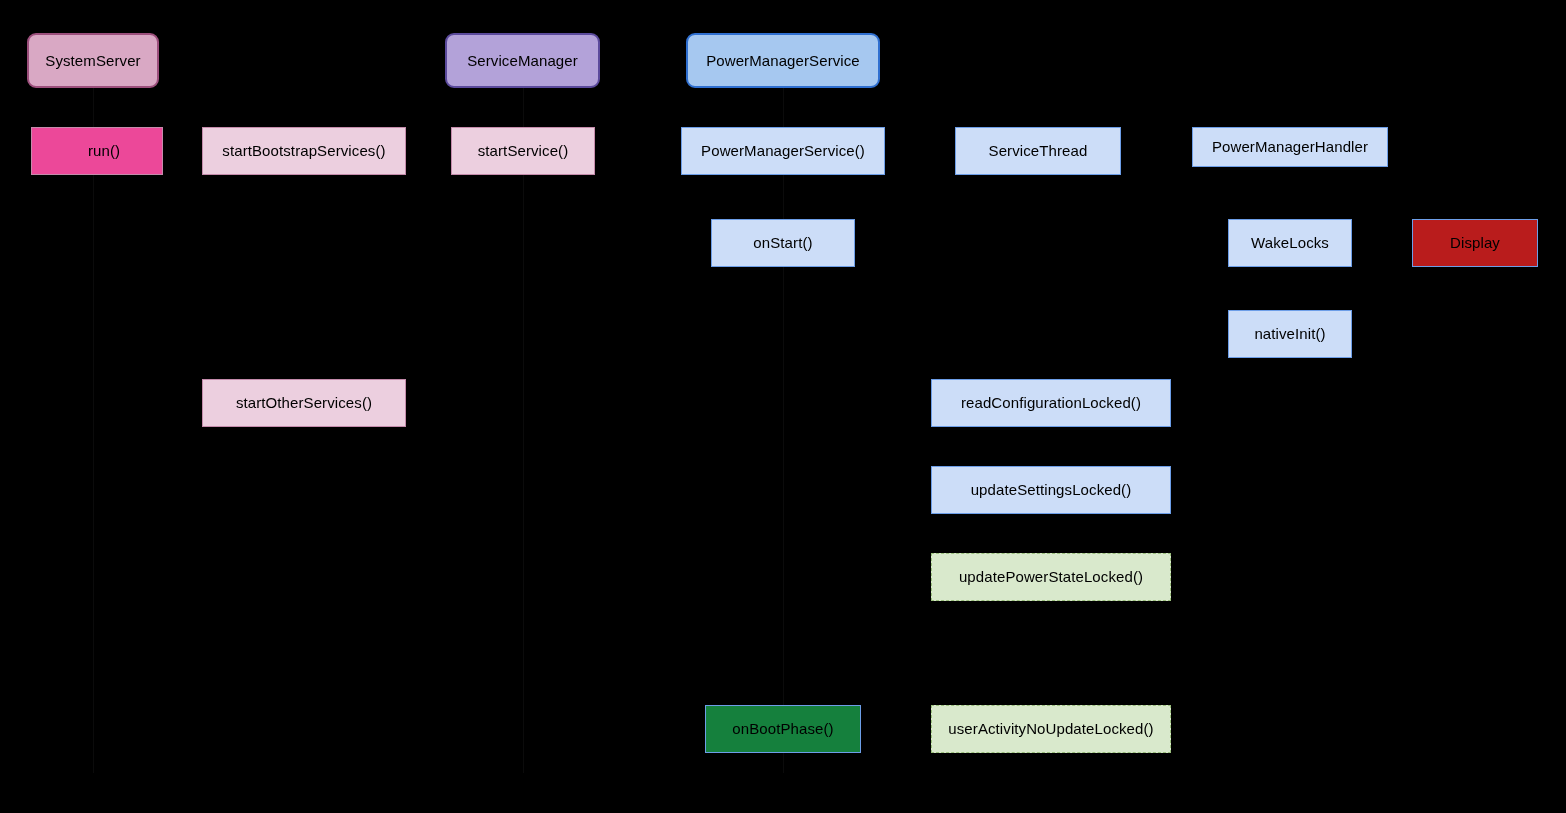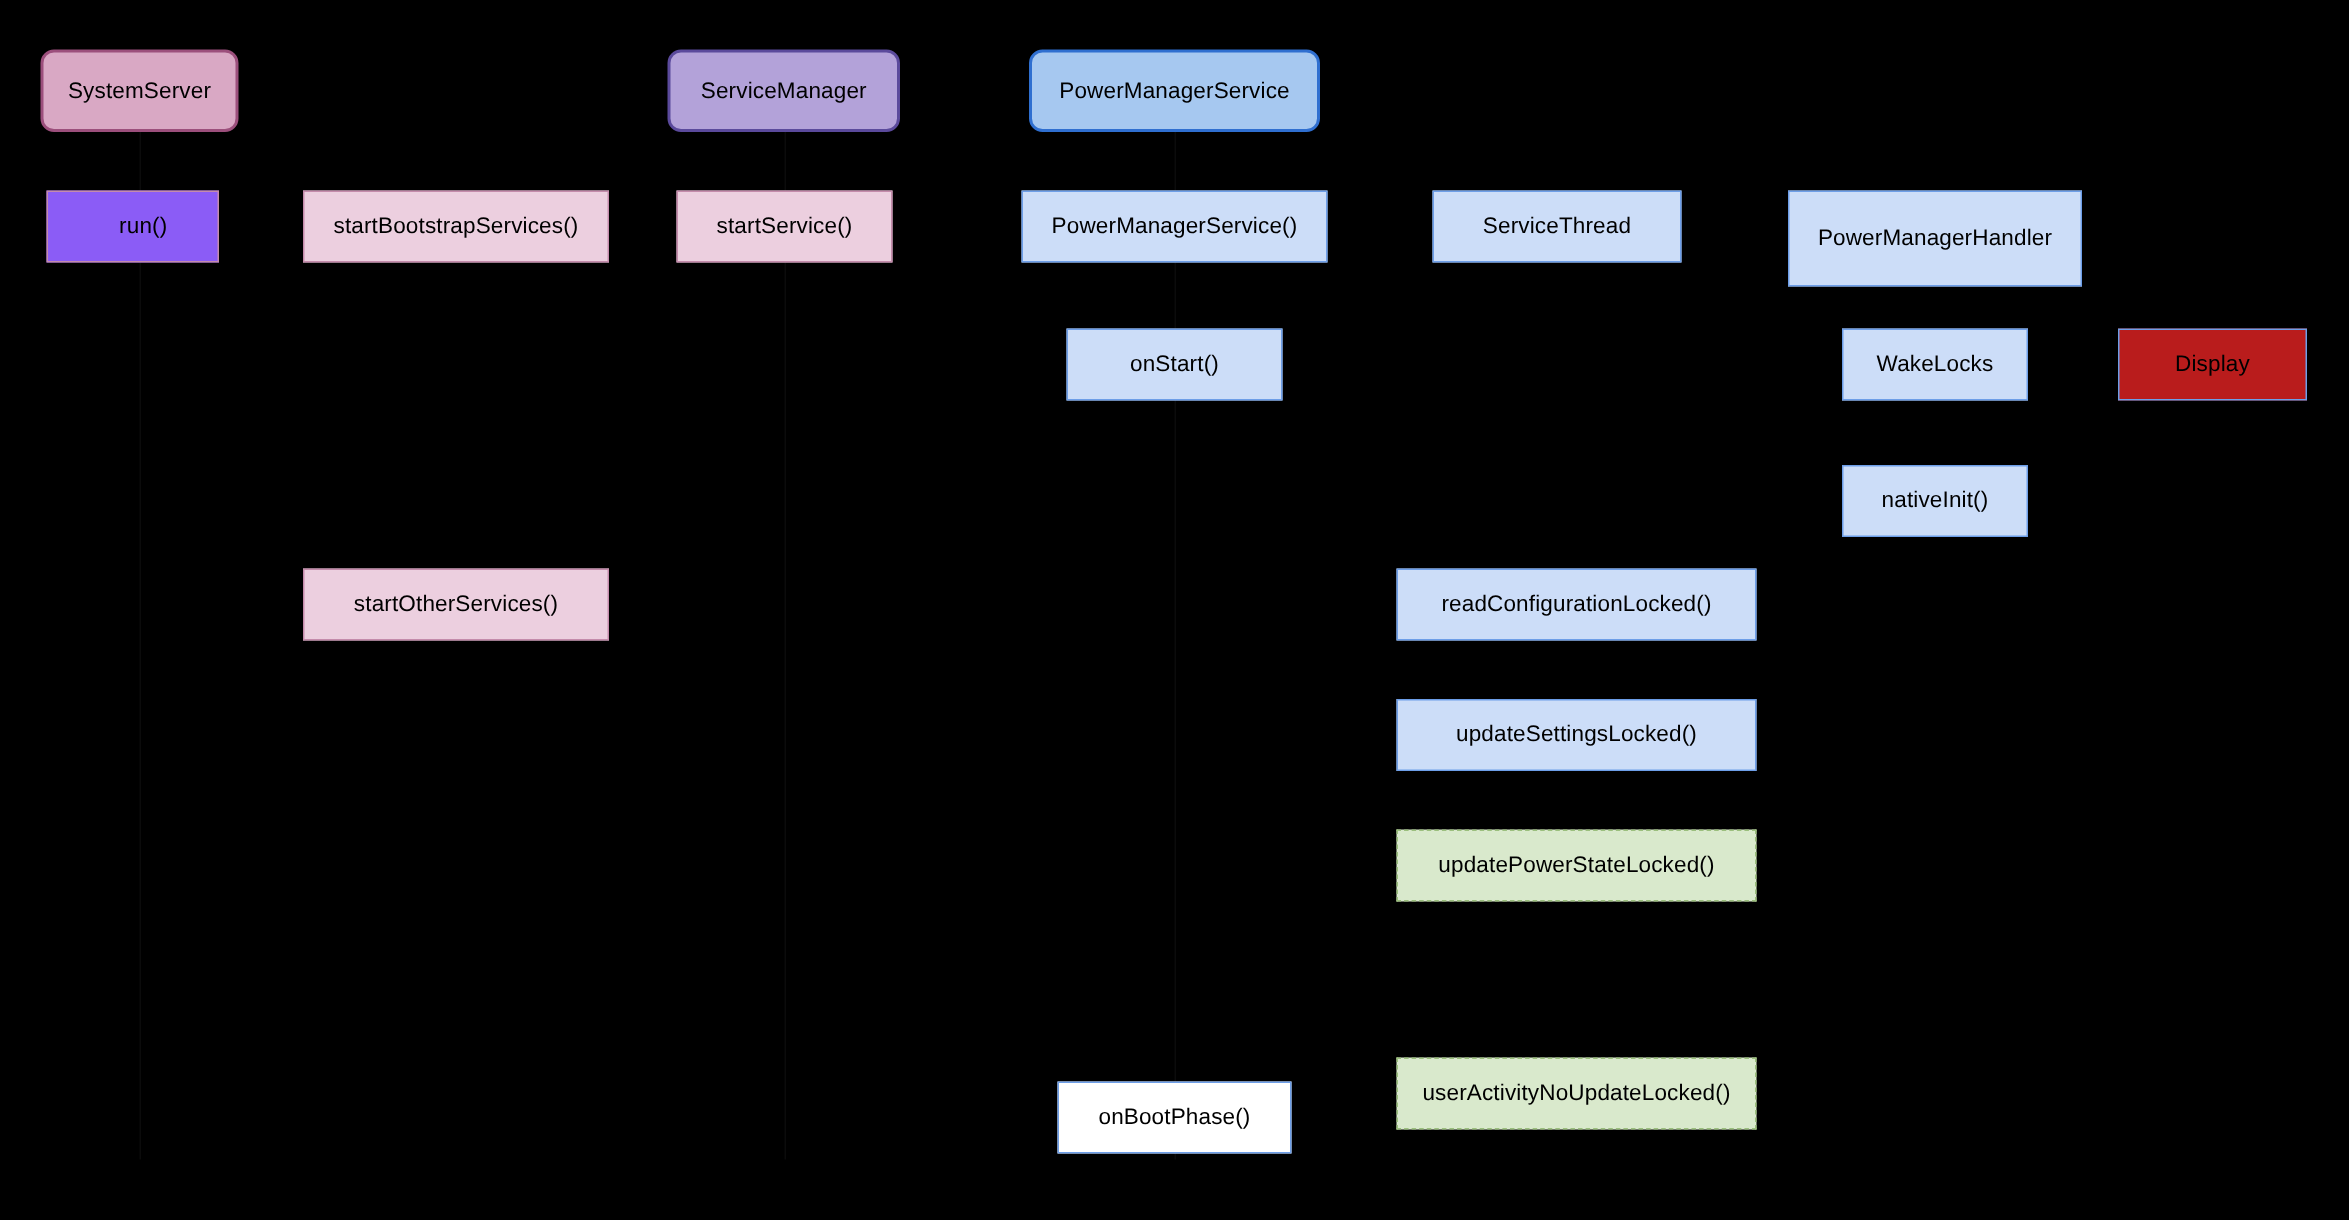--- a/index.html
+++ b/index.html
@@ -64,36 +64,36 @@
     <div class="lifeline" style="left: 783px; top: 88px; height: 685px;"></div>
     <div class="node actor" style="left: 27px; top: 33px; width: 132px; height: 55px; background: rgb(217, 168, 196); border-color: rgb(156, 79, 124);">
       <span>SystemServer</span>
     </div>
     <div class="node actor" style="left: 445px; top: 33px; width: 155px; height: 55px; background: rgb(179, 162, 217); border-color: rgb(91, 74, 156);">
       <span>ServiceManager</span>
     </div>
     <div class="node actor" style="left: 686px; top: 33px; width: 194px; height: 55px; background: rgb(166, 200, 240); border-color: rgb(47, 111, 208);">
       <span>PowerManagerService</span>
     </div>
-    <div class="node call" style="left: 31px; top: 127px; width: 115px; height: 48px; background: #8b5cf6; border-color: rgb(196, 139, 171); padding-left: 20px;">
+    <div class="node call" style="left: 31px; top: 127px; width: 132px; height: 48px; background: #ec4899; border-color: rgb(196, 139, 171); padding-left: 20px;">
       <span>run()</span>
     </div>
     <div class="node call" style="left: 202px; top: 127px; width: 204px; height: 48px; background: rgb(236, 207, 223); border-color: rgb(196, 139, 171);">
       <span>startBootstrapServices()</span>
     </div>
     <div class="node call" style="left: 451px; top: 127px; width: 144px; height: 48px; background: rgb(236, 207, 223); border-color: rgb(196, 139, 171);">
       <span>startService()</span>
     </div>
     <div class="node call" style="left: 681px; top: 127px; width: 204px; height: 48px; background: rgb(204, 221, 248); border-color: rgb(109, 158, 232);">
       <span>PowerManagerService()</span>
     </div>
     <div class="node call" style="left: 955px; top: 127px; width: 166px; height: 48px; background: rgb(204, 221, 248); border-color: rgb(109, 158, 232);">
       <span>ServiceThread</span>
     </div>
-    <div class="node call" style="left: 1192px; top: 127px; width: 196px; height: 64px; background: rgb(204, 221, 248); border-color: rgb(109, 158, 232);">
+    <div class="node call" style="left: 1192px; top: 127px; width: 196px; height: 40px; background: rgb(204, 221, 248); border-color: rgb(109, 158, 232);">
       <span>PowerManagerHandler</span>
     </div>
     <div class="node call" style="left: 711px; top: 219px; width: 144px; height: 48px; background: rgb(204, 221, 248); border-color: rgb(109, 158, 232);">
       <span>onStart()</span>
     </div>
     <div class="node call" style="left: 1228px; top: 219px; width: 124px; height: 48px; background: rgb(204, 221, 248); border-color: rgb(109, 158, 232);">
       <span>WakeLocks</span>
     </div>
     <div class="node call" style="left: 1412px; top: 219px; width: 126px; height: 48px; background: #b91c1c; border-color: rgb(109, 158, 232);">
       <span>Display</span>
@@ -106,19 +106,19 @@
     </div>
     <div class="node call" style="left: 931px; top: 379px; width: 240px; height: 48px; background: rgb(204, 221, 248); border-color: rgb(109, 158, 232);">
       <span>readConfigurationLocked()</span>
     </div>
     <div class="node call" style="left: 931px; top: 466px; width: 240px; height: 48px; background: rgb(204, 221, 248); border-color: rgb(109, 158, 232);">
       <span>updateSettingsLocked()</span>
     </div>
     <div class="node call dashed" style="left: 931px; top: 553px; width: 240px; height: 48px; background: rgb(217, 233, 204); border-color: rgb(155, 191, 125);">
       <span>updatePowerStateLocked()</span>
     </div>
-    <div class="node call" style="left: 705px; top: 705px; width: 156px; height: 48px; background: #ffffff; border-color: rgb(109, 158, 232); margin-top: 16px;">
+    <div class="node call" style="left: 705px; top: 705px; width: 156px; height: 48px; background: #15803d; border-color: rgb(109, 158, 232);">
       <span>onBootPhase()</span>
     </div>
     <div class="node call dashed" style="left: 931px; top: 705px; width: 240px; height: 48px; background: rgb(217, 233, 204); border-color: rgb(155, 191, 125);">
       <span>userActivityNoUpdateLocked()</span>
     </div>
   </div>
 
 </body></html>

